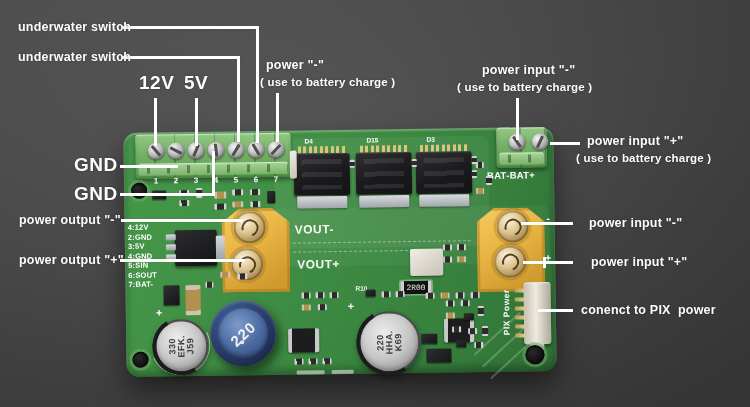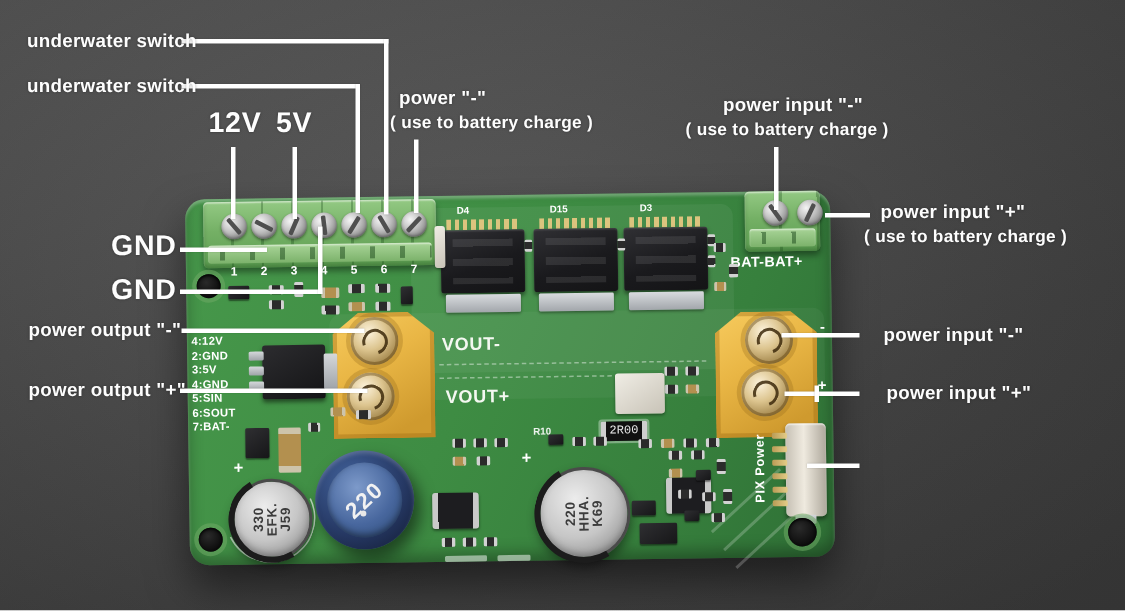--- a/index.html
+++ b/index.html
@@ -411,15 +411,16 @@
   <div class="ann small" style="left:19px;top:253px;">power output "+"</div>
   <div class="ln h" style="left:120px;top:259px;width:125px;"></div>
 
   <div class="ann small" style="left:589px;top:216px;">power input "-"</div>
   <div class="ln h" style="left:521px;top:222px;width:52px;"></div>
 
   <div class="ann small" style="left:591px;top:255px;">power input "+"</div>
   <div class="ln h" style="left:523px;top:261px;width:50px;"></div>
   <div class="ln v" style="left:543px;top:257px;height:11px;"></div>
 
+  <div class="ann small" style="left:581px;top:303px;">conenct to PIX  power</div>
   <div class="ln h" style="left:538px;top:309px;width:35px;"></div>
 
 </div>
 
 </body></html>

